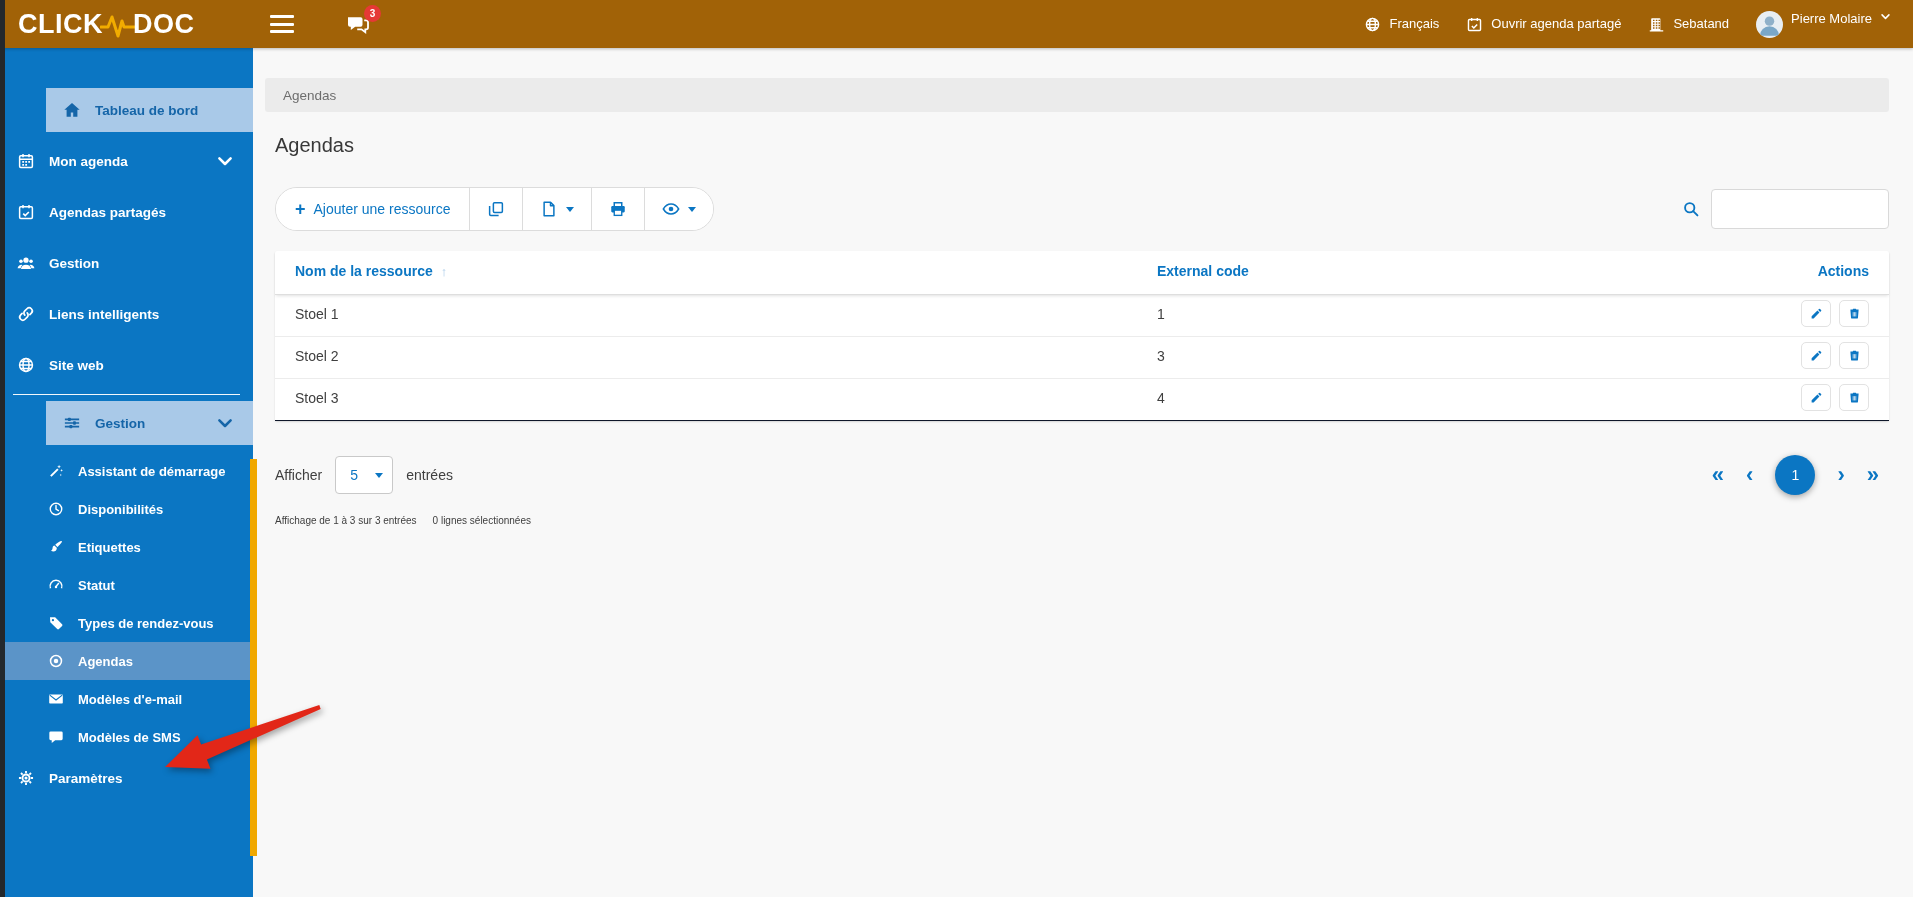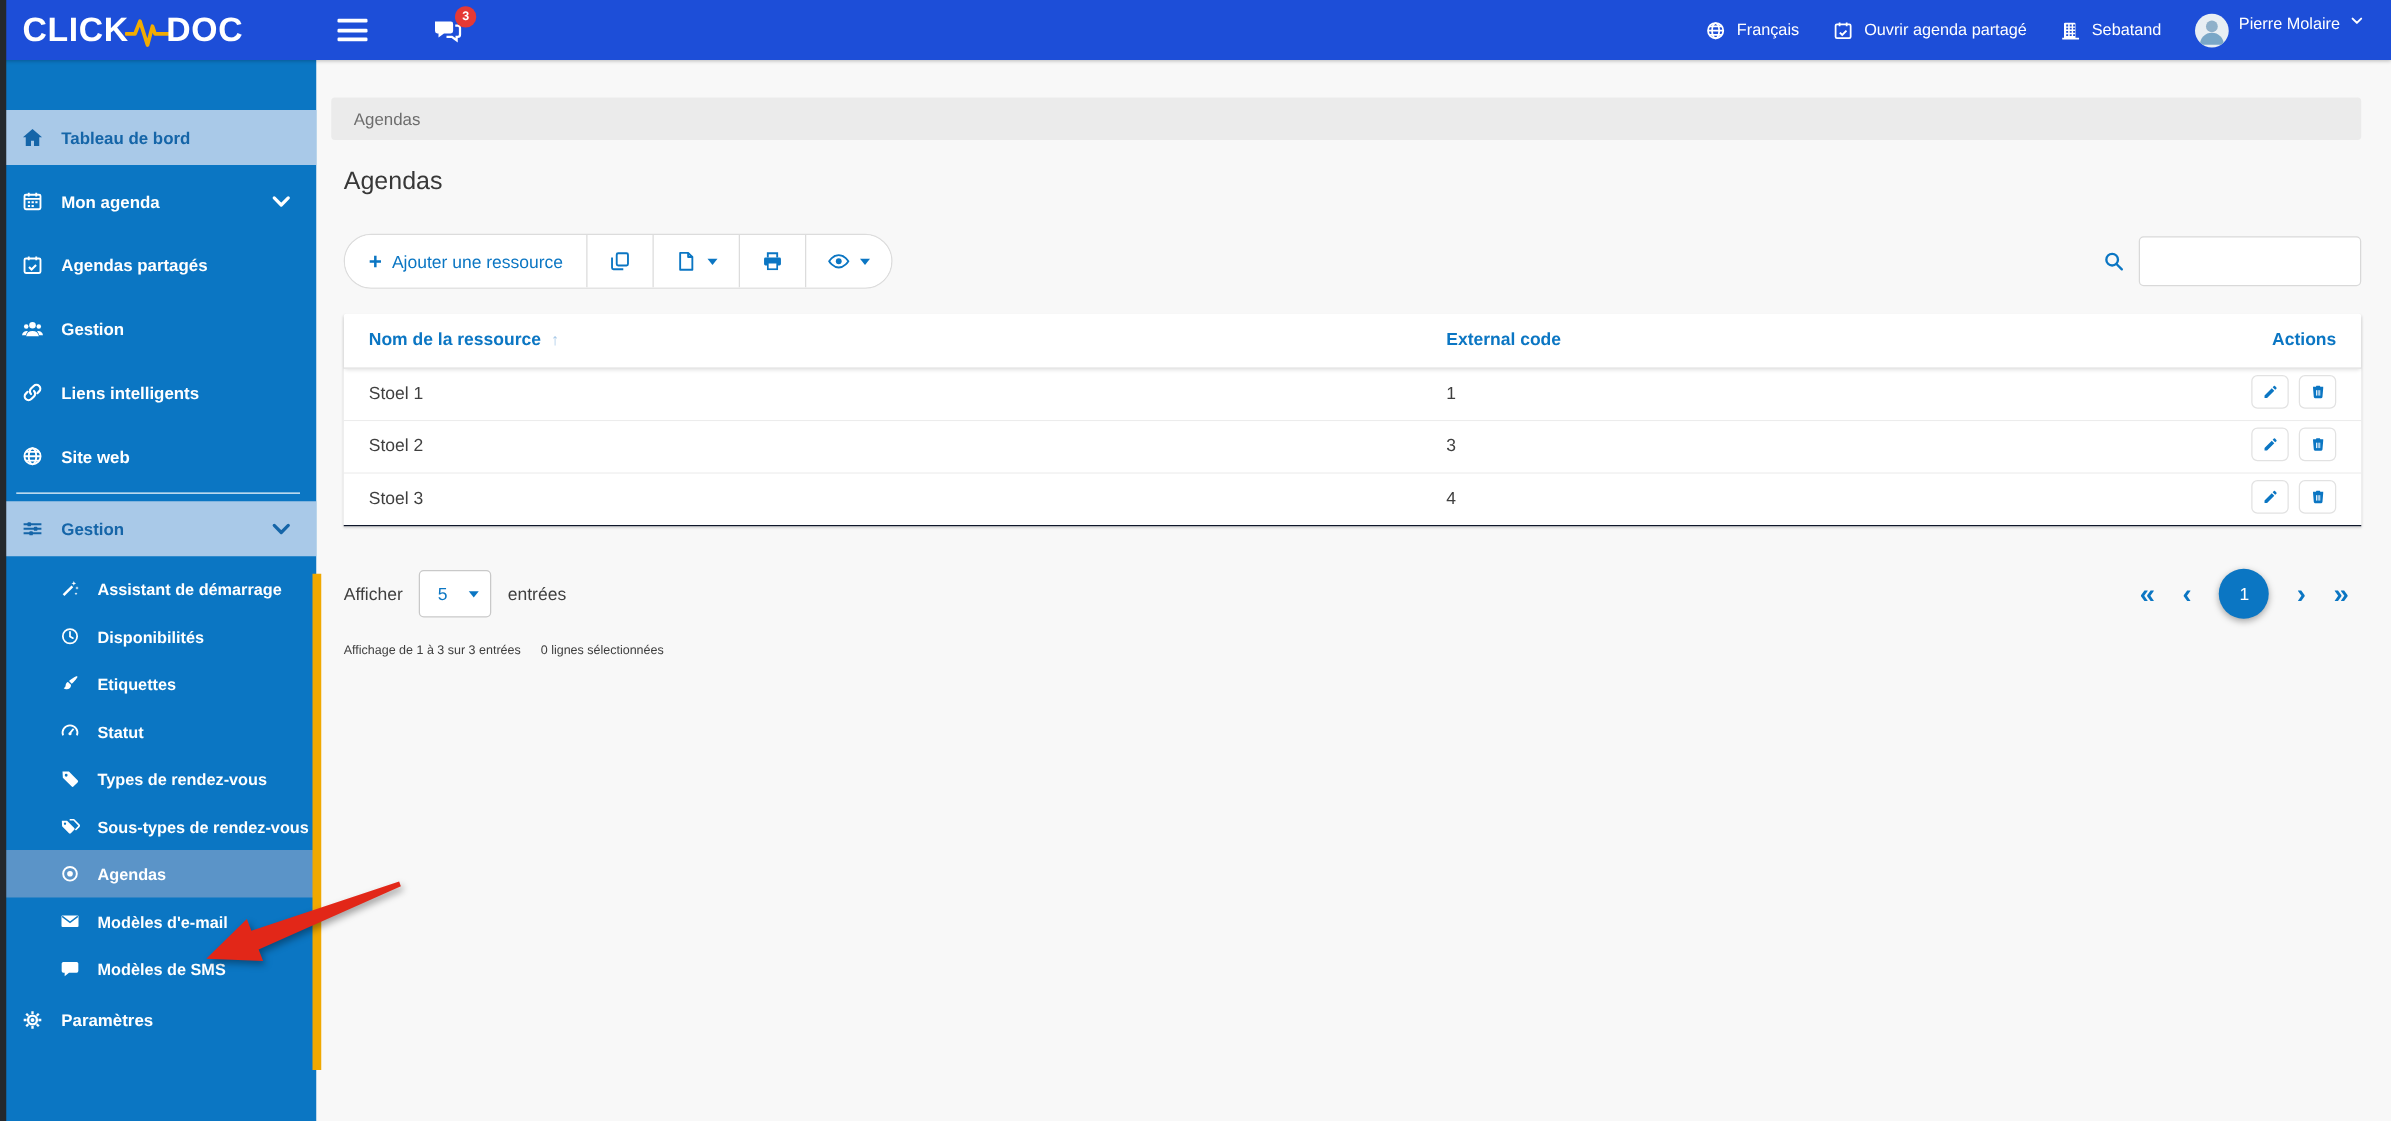--- a/index.html
+++ b/index.html
@@ -1,21 +1,21 @@
 <!DOCTYPE html>
 <html><head>
 <meta charset="utf-8">
 <style>
   * { margin:0; padding:0; box-sizing:border-box; }
   html,body { width:1913px; height:897px; }
   body { font-family:"Liberation Sans", sans-serif; background:#fff; overflow:hidden; }
   .app { position:relative; width:1913px; height:897px; background:#f8f8f8; overflow:hidden; }
 
   
-  .topbar { position:absolute; left:0; top:0; width:100%; height:48px; background:#1d4ed8;
+  .topbar { position:absolute; left:0; top:0; width:100%; height:48px; background:#a16207;
             display:flex; align-items:center; z-index:6; box-shadow:0 1px 3px rgba(0,0,0,.25); }
   .logo { width:253px; flex:0 0 253px; display:flex; align-items:center; padding-left:18px; }
   .logo-text { color:#fff; font-size:27px; font-weight:700; letter-spacing:.5px; }
   .logo-pulse { width:36px; height:30px; margin:4px -3px 0 -3px; }
   .hamburger { margin-left:17px; width:24px; height:18px; display:flex; flex-direction:column;
                justify-content:space-between; cursor:pointer; background:none; border:none; }
   .hamburger span { display:block; height:3px; background:#fff; border-radius:1px; }
   .chat-wrap { position:relative; margin-left:52px; background:none; border:none; cursor:pointer; }
   .chat-wrap .ic { width:24px; height:24px; color:#fff; }
   .badge { position:absolute; top:-7px; right:-11px; min-width:17px; height:17px; border-radius:9px;
@@ -30,21 +30,21 @@
   .tb-chev { width:11px; height:11px; color:#fff; }
 
   
   .sidebar { position:absolute; left:0; top:48px; width:253px; bottom:0; background:#0b76c3;
              overflow:hidden; z-index:4; }
   .nav { padding-top:40px; }
   .nav-item { height:44px; margin-bottom:7px; display:flex; align-items:center; padding-left:17px;
               color:#fff; cursor:pointer; }
   .nav-item .ic { width:18px; height:18px; flex:0 0 18px; }
   .nav-label { margin-left:14px; font-size:13.5px; font-weight:600; }
-  .nav-item.selected { background:#a9c9e8; color:#1565a8; }
+  .nav-item.selected { background:#a9c9e8; color:#1565a8;margin-left:46px; }
   .chev { margin-left:auto; margin-right:19px; width:13px; height:13px; flex:0 0 13px; }
   .nav-divider { height:1px; background:rgba(255,255,255,.95); margin:6px 13px; }
   .nav-subitem { height:38px; display:flex; align-items:center; padding-left:48px; color:#fff; cursor:pointer; }
   .nav-subitem .ic { width:16px; height:16px; flex:0 0 16px; }
   .nav-subitem .nav-label { font-size:13px; font-weight:600; }
   .nav-subitem.sub-selected { background:#5b94c8; }
   .nav-sub { margin-bottom:0; }
   .side-scrollbar { position:absolute; left:250px; top:459px; width:7px; height:397px; background:#f0a800; z-index:7; }
   .left-edge { position:absolute; left:0; top:0; width:5px; height:100%; background:#24282c; z-index:9; }
 
@@ -401,26 +401,20 @@
               <use href="#sym-gauge-icon"></use>
             </svg>
            <span class="nav-label">Statut</span>
          </div>
           <div class="nav-subitem">
            <svg class="ic " viewBox="0 0 24 24">
               <use href="#sym-tag-icon"></use>
             </svg>
            <span class="nav-label">Types de rendez-vous</span>
          </div>
-          <div class="nav-subitem">
-           <svg class="ic " viewBox="0 0 24 24">
-              <use href="#sym-tags-icon"></use>
-            </svg>
-           <span class="nav-label">Sous-types de rendez-vous</span>
-         </div>
           <div class="nav-subitem sub-selected">
            <svg class="ic " viewBox="0 0 24 24">
               <use href="#sym-bullseye-icon"></use>
             </svg>
            <span class="nav-label">Agendas</span>
          </div>
           <div class="nav-subitem">
            <svg class="ic " viewBox="0 0 24 24">
               <use href="#sym-envelope-icon"></use>
             </svg>

